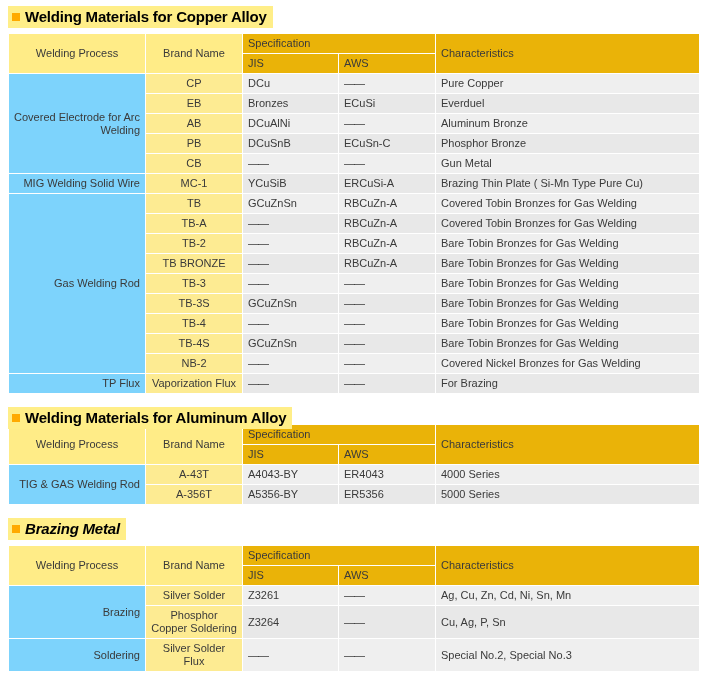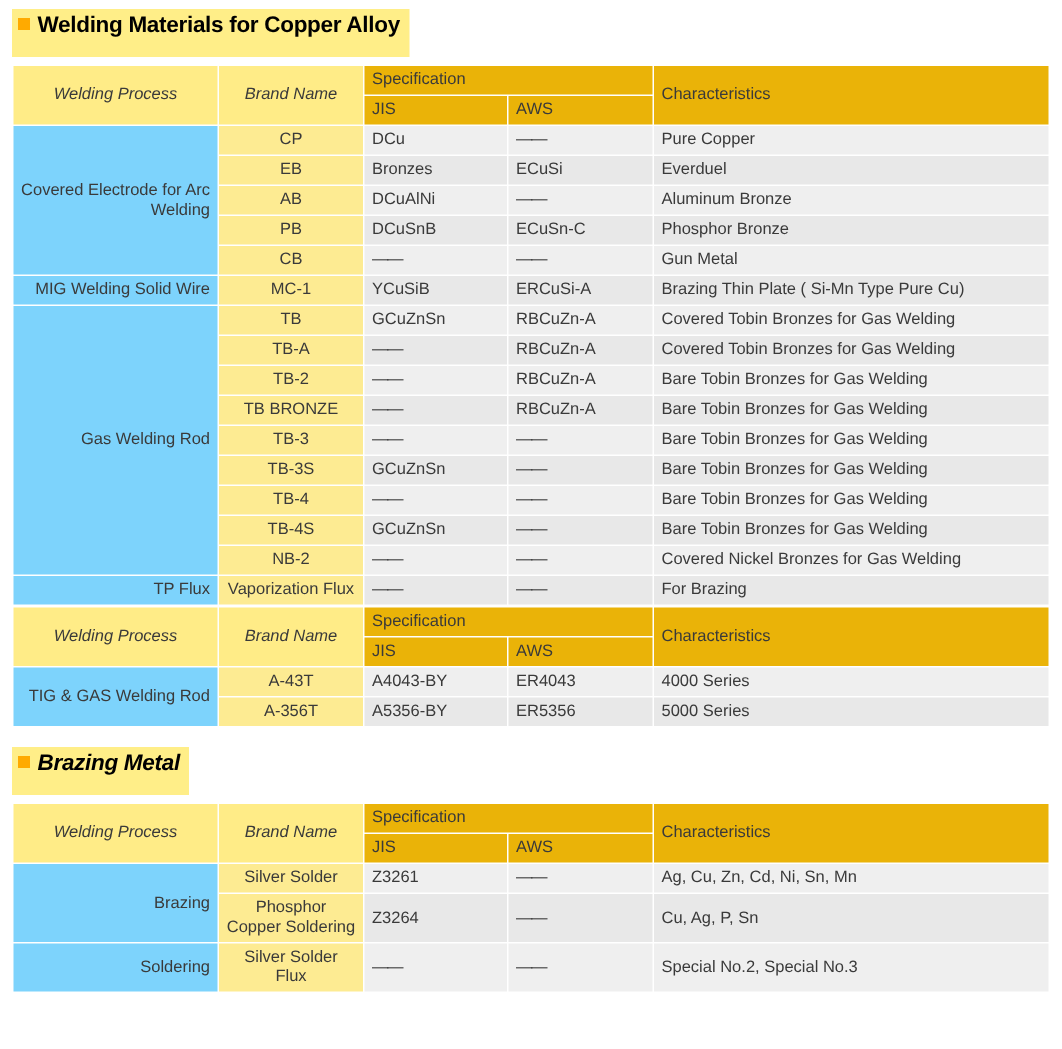--- a/index.html
+++ b/index.html
@@ -18,21 +18,21 @@
   .page {
     width: 708px;
     padding: 0;
     box-sizing: border-box;
   }
 
   
   .section-title {
     display: inline-block;
     margin: 0 0 0 8px;
-    padding: 2px 6px 12px 4px;
+    padding: 2px 6px 2px 4px;
     background: #ffee88;
     font-size: 15px;
     font-weight: bold;
     color: #000000;
     letter-spacing: -0.2px;
     line-height: 18px;
     white-space: nowrap;
   }
   .title-wrap { padding-top: 6px; padding-bottom: 5px; }
   .title-bullet {
@@ -62,21 +62,20 @@
     line-height: 13px;
     overflow: hidden;
   }
   
   .hd-yellow {
     background: #ffec87;
     color: #000000;
     font-weight: bold;
     text-align: center;
     font-size: 11.5px;
-    font-style: italic;
   }
   .hd-gray {
     background: #eab308;
     color: #000000;
     font-weight: bold;
     text-align: left;
     font-size: 11.5px;
   }
   
   .c-yellow      { background: #fdeb92; text-align: center; }
@@ -223,20 +222,25 @@
       <tr>
         <td class="c-yellow-ctr">TP Flux</td>
         <td class="c-yellow">Vaporization Flux</td>
         <td class="c-gray-b dash">——</td>
         <td class="c-gray-b dash">——</td>
         <td class="c-gray-b">For Brazing</td>
       </tr>
     </tbody>
   </table>
 
+  <div class="title-wrap gap-lg" style="padding-top:13px;">
+    <div class="section-title">
+      <span class="title-bullet"></span><span>Welding Materials for Aluminum Alloy</span>
+    </div>
+  </div>
 
   <table class="mat">
     <colgroup>
       <col class="col-proc">
         <col class="col-brand">
         <col class="col-jis">
         <col class="col-aws">
         <col class="col-char">
     </colgroup>
     <tbody>

